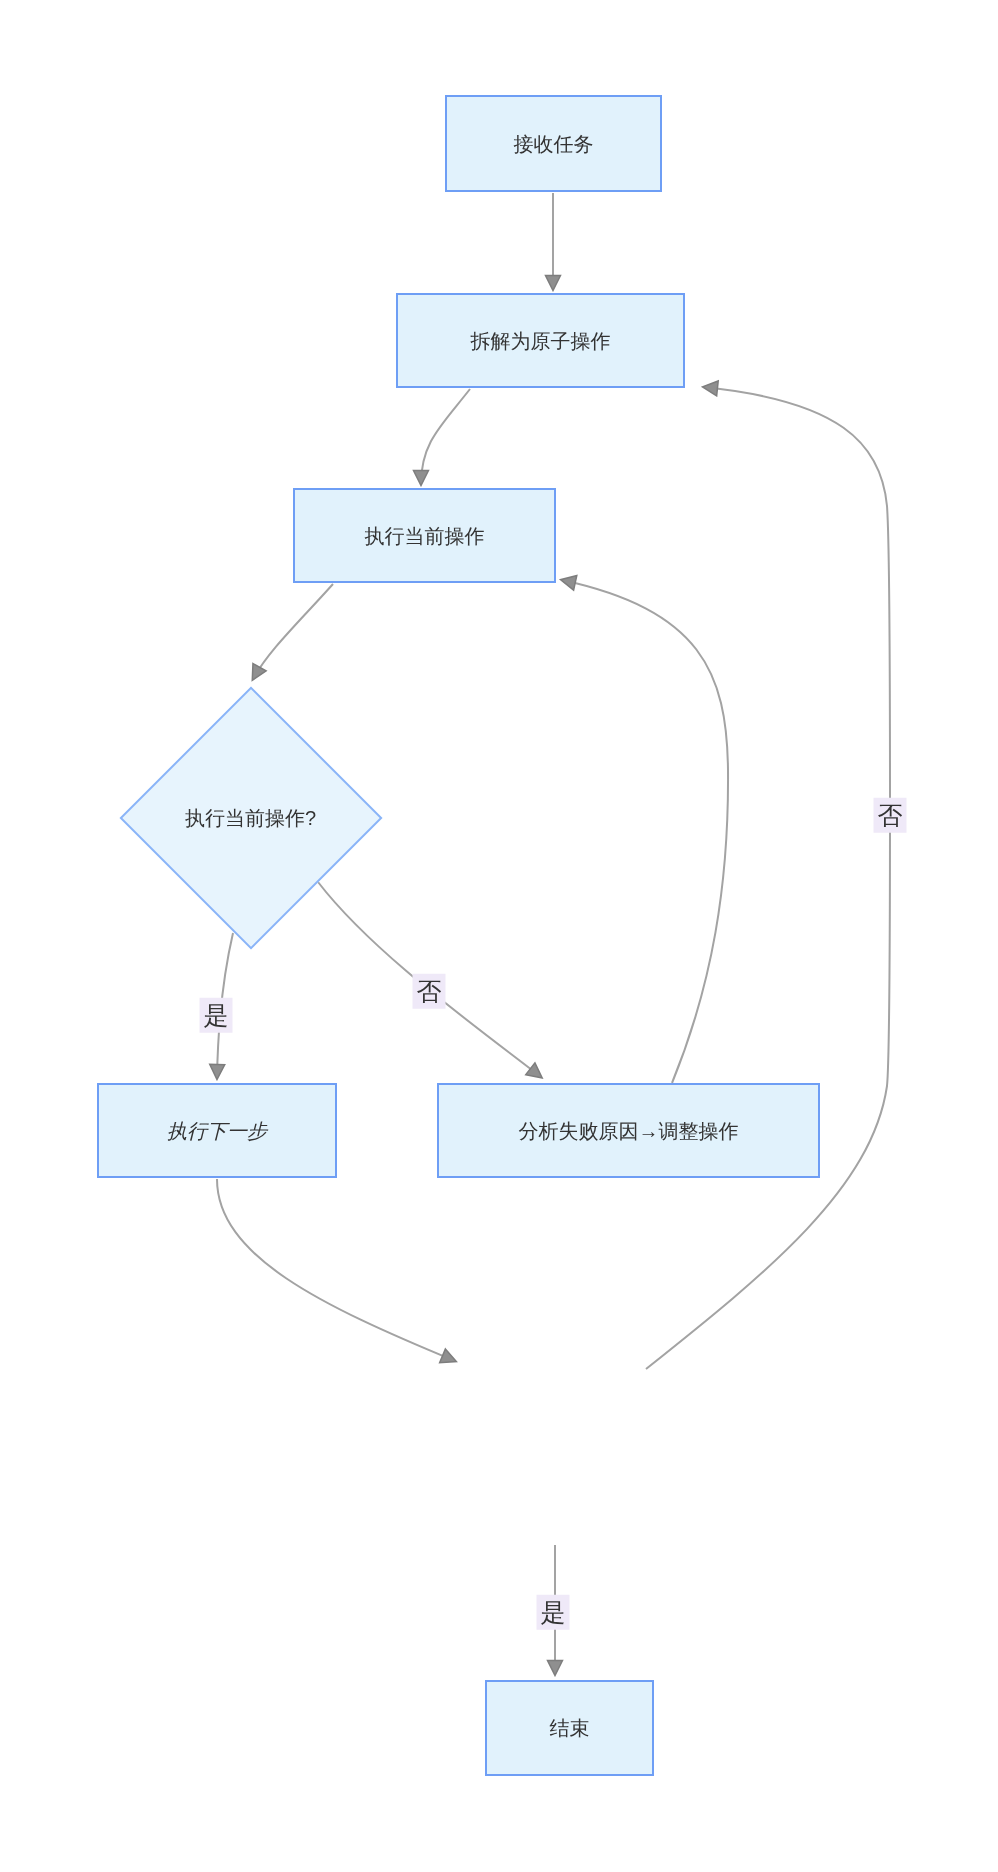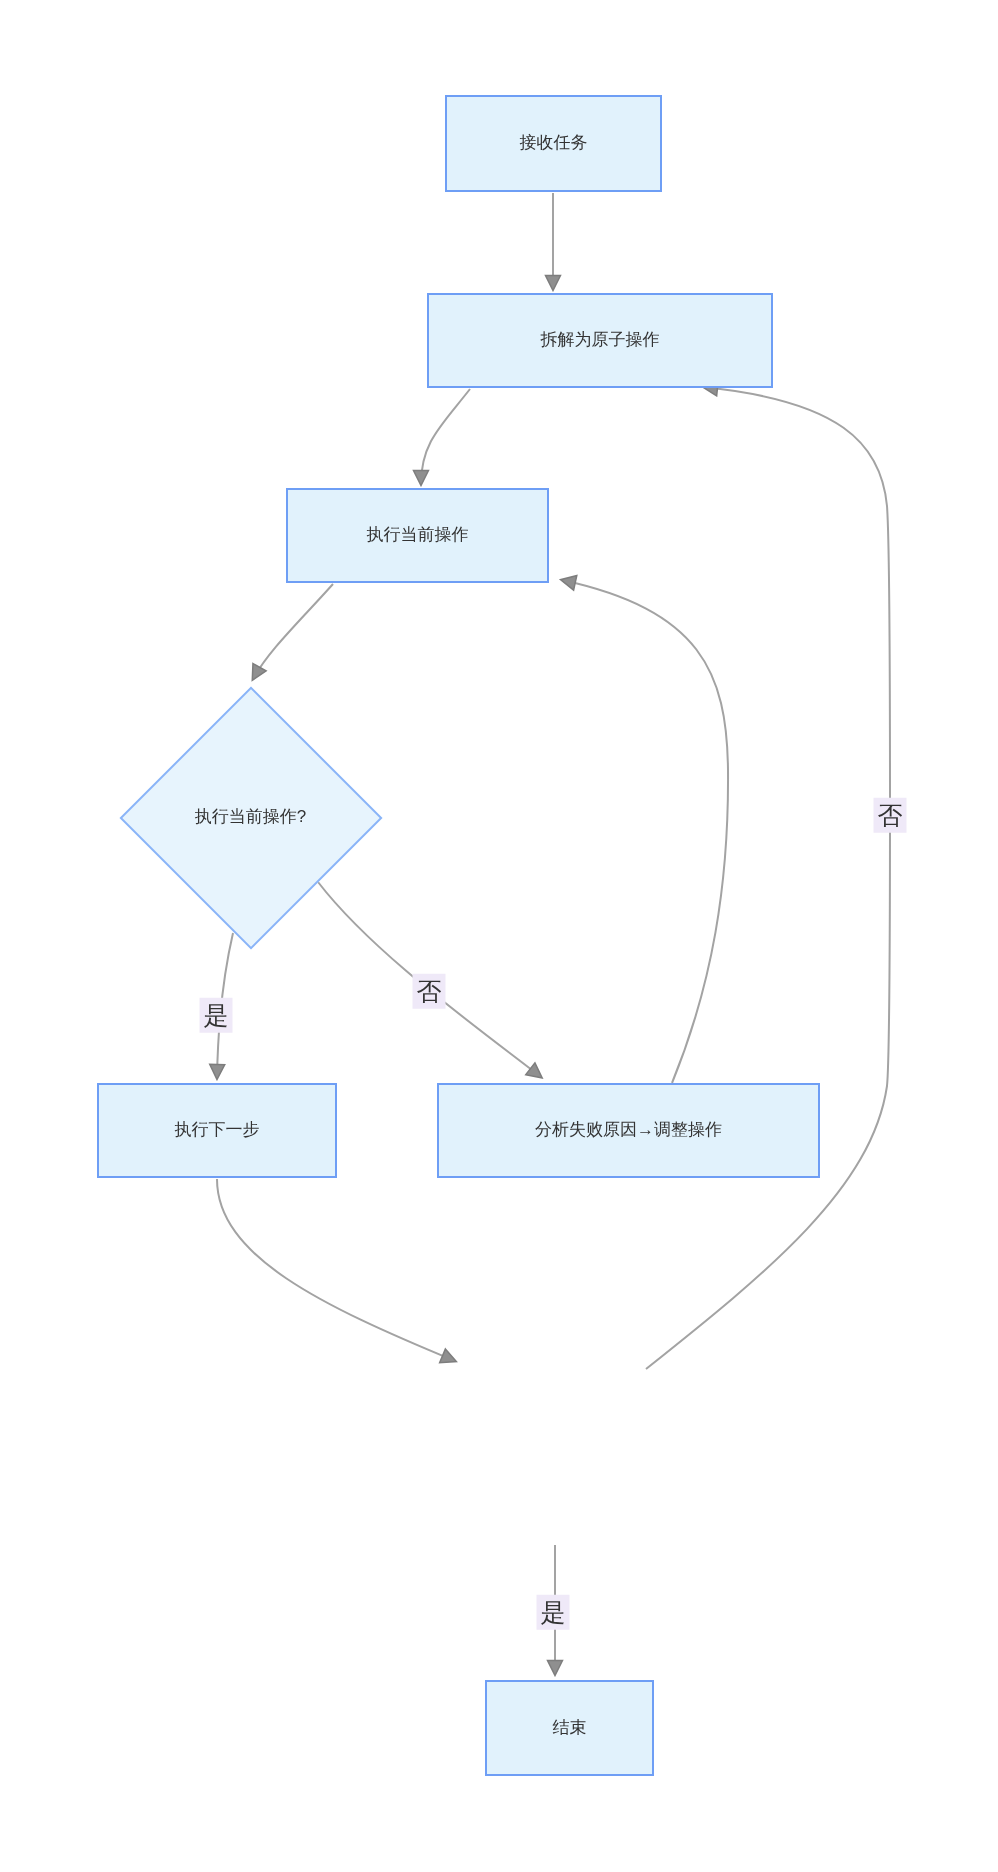--- a/index.html
+++ b/index.html
@@ -19,21 +19,21 @@
     background:var(--background);
     font-family:"Liberation Sans","DejaVu Sans",sans-serif;
     position:relative;overflow:hidden;
   }
   #canvas{position:absolute;left:0;top:0;width:998px;height:1872px;}
   svg.edges{position:absolute;left:0;top:0;width:998px;height:1872px;}
   svg.edges path.edge{fill:none;stroke:var(--edge-stroke);stroke-width:2;}
   .arrow-shape{fill:var(--arrowhead);stroke:#7d7d7d;stroke-width:1;}
   .node{
     position:absolute;display:flex;align-items:center;justify-content:center;
-    font-size:17px;color:var(--text);text-align:center;line-height:1.2;
+    font-size:20px;color:var(--text);text-align:center;line-height:1.2;
     box-sizing:border-box;
   }
   .rect-node{
     background:var(--rect-fill);
     border:2px solid var(--rect-border);
   }
   .diamond-node{background:transparent;border:none;}
   .diamond-shape{
     position:absolute;left:50%;top:50%;
     transform:translate(-50%,-50%) rotate(45deg);
@@ -67,29 +67,29 @@
     <path class="edge" d="M 672 1083 C 712 985, 729 885, 728 770 C 727 672, 700 610, 562 580" marker-end="url(#arrowhead)"></path>
     <path class="edge" d="M 217 1179 C 217 1256, 322 1306, 455 1361" marker-end="url(#arrowhead)"></path>
     <path class="edge" d="M 646 1369 C 768 1272, 872 1188, 887 1086 C 891 1046, 891 562, 887 506 C 881 442, 838 401, 704 387" marker-end="url(#arrowhead)"></path>
     <path class="edge" d="M 555 1545 L 555 1674" marker-end="url(#arrowhead)"></path>
   </svg>
 
   <div class="node rect-node" style="left:445px;top:95px;width:217px;height:97px;">
     <span class="node-label">接收任务</span>
   </div>
 
-  <div class="node rect-node" style="left:427px;top:293px;width:346px;height:95px;justify-content:center;">
+  <div class="node rect-node" style="left:396px;top:293px;width:289px;height:95px;justify-content:center;">
     <span class="node-label">拆解为原子操作</span>
   </div>
 
-  <div class="node rect-node" style="left:286px;top:488px;width:263px;height:95px;">
+  <div class="node rect-node" style="left:293px;top:488px;width:263px;height:95px;">
     <span class="node-label">执行当前操作</span>
   </div>
 
-  <div class="node rect-node" style="left:97px;top:1083px;width:240px;height:95px;">
+  <div class="node rect-node" style="left:97px;top:1083px;width:240px;height:95px;font-style:italic;">
     <span class="node-label">执行下一步</span>
   </div>
 
   <div class="node rect-node" style="left:437px;top:1083px;width:383px;height:95px;">
     <span class="node-label">分析失败原因→调整操作</span>
   </div>
 
   <div class="node rect-node" style="left:469px;top:1680px;width:169px;height:96px;margin-left:16px;">
     <span class="node-label">结束</span>
   </div>

